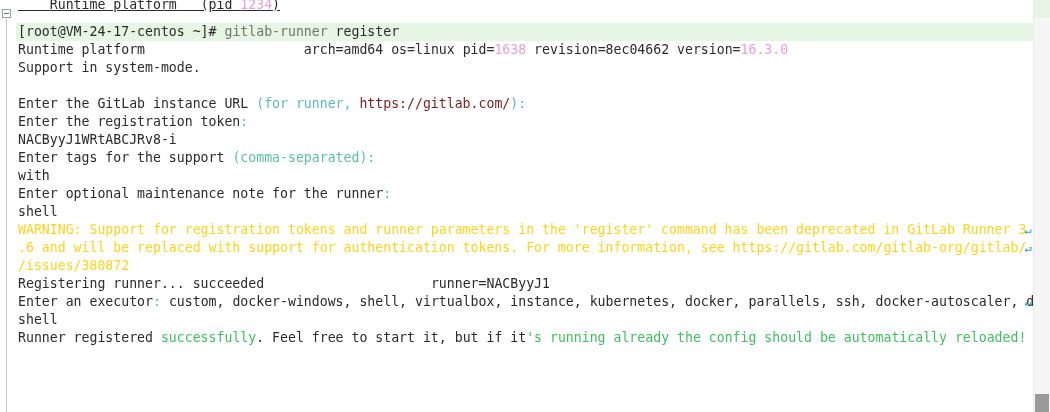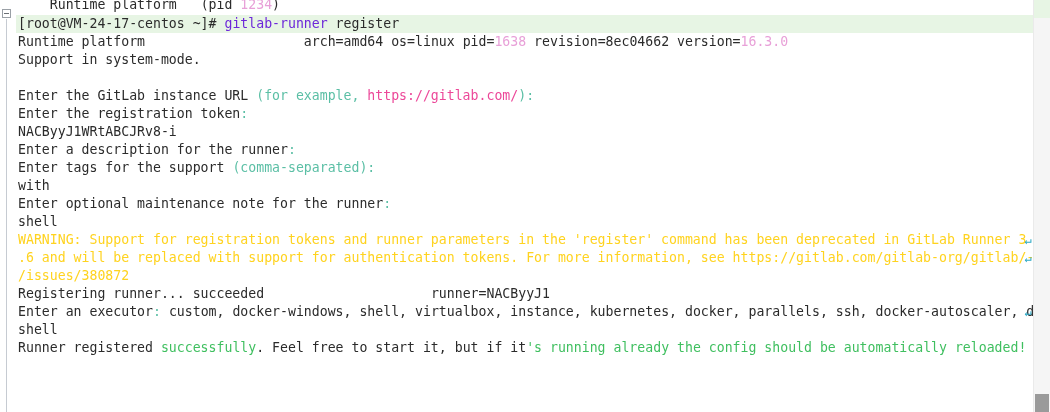--- a/index.html
+++ b/index.html
@@ -74,32 +74,33 @@
     height: 18px;
     line-height: 18px;
     font-size: 13.2px;
     letter-spacing: 0px;
     white-space: pre;
     color: #2b2b2b;
     padding-left: 2px;
     box-sizing: border-box;
   }
   .line.clipped {
-    height: 15px;
+    height: 23px;
     line-height: 9px;
     overflow: hidden;
+    text-decoration: underline;
   }
   .line.cmd {
     background: #e7f5e4;
   }
 
   
   .c-default { color: #2b2b2b; }
-  .c-blue    { color: #6d28d9; }
-  .c-link    { color: #ec4899; }
+  .c-blue    { color: #737373; }
+  .c-link    { color: #7f1d1d; }
   .c-magenta { color: #e8a0d8; }
   .c-green   { color: #3fbf5f; }
   .c-teal    { color: #5bbfa5; }
   .c-yellow  { color: #ffd31f; }
 
   
   .wrap-mark {
     position: absolute;
     right: 0px;
     top: 0;
@@ -148,24 +149,23 @@
     <div class="fold-icon"></div>
     <div class="fold-line"></div>
   </div>
 
   <div class="lines" id="lines">
       <div class="line clipped"><span class="c-default">    </span><span class="c-default">Runtime platform</span><span class="c-default">   (pid </span><span class="c-magenta">1234</span><span class="c-default">)</span></div>
       <div class="line cmd"><span class="c-default">[root@VM-24-17-centos ~]# </span><span class="c-blue">gitlab-runner</span><span class="c-default"> register</span></div>
       <div class="line"><span class="c-default">Runtime platform</span><span class="c-default">                    </span><span class="c-default">arch=amd64 os=linux pid=</span><span class="c-magenta">1638</span><span class="c-default"> revision=8ec04662 version=</span><span class="c-magenta">16.3.0</span></div>
       <div class="line"><span class="c-default">Support in system-mode.</span></div>
       <div class="line"><span class="c-default"> </span></div>
-      <div class="line"><span class="c-default">Enter the GitLab instance URL </span><span class="c-teal">(for example, </span><span class="c-link">https://gitlab.com/</span><span class="c-teal">)</span><span class="c-teal">:</span></div>
+      <div class="line"><span class="c-default">Enter the GitLab instance URL </span><span class="c-teal">(for runner, </span><span class="c-link">https://gitlab.com/</span><span class="c-teal">)</span><span class="c-teal">:</span></div>
       <div class="line"><span class="c-default">Enter the registration token</span><span class="c-teal">:</span></div>
       <div class="line"><span class="c-default">NACByyJ1WRtABCJRv8-i</span></div>
-      <div class="line"><span class="c-default">Enter a description for the runner</span><span class="c-teal">:</span></div>
       <div class="line"><span class="c-default">Enter tags for the support </span><span class="c-teal">(comma-separated)</span><span class="c-teal">:</span></div>
       <div class="line"><span class="c-default">with</span></div>
       <div class="line"><span class="c-default">Enter optional maintenance note for the runner</span><span class="c-teal">:</span></div>
       <div class="line"><span class="c-default">shell</span></div>
       <div class="line"><span class="c-yellow">WARNING: Support for registration tokens and runner parameters in the 'register' command has been deprecated in GitLab Runner 3</span><span class="wrap-mark">↵</span></div>
       <div class="line"><span class="c-yellow">.6 and will be replaced with support for authentication tokens. For more information, see https://gitlab.com/gitlab-org/gitlab/-</span><span class="wrap-mark">↵</span></div>
       <div class="line"><span class="c-yellow">/issues/380872</span></div>
       <div class="line"><span class="c-default">Registering runner... succeeded</span><span class="c-default">                     </span><span class="c-default">runner=NACByyJ1</span></div>
       <div class="line"><span class="c-default">Enter an executor</span><span class="c-teal">:</span><span class="c-default"> custom, docker-windows, shell, virtualbox, instance, kubernetes, docker, parallels, ssh, docker-autoscaler, d</span><span class="wrap-mark">↵</span></div>
       <div class="line"><span class="c-default">shell</span></div>

